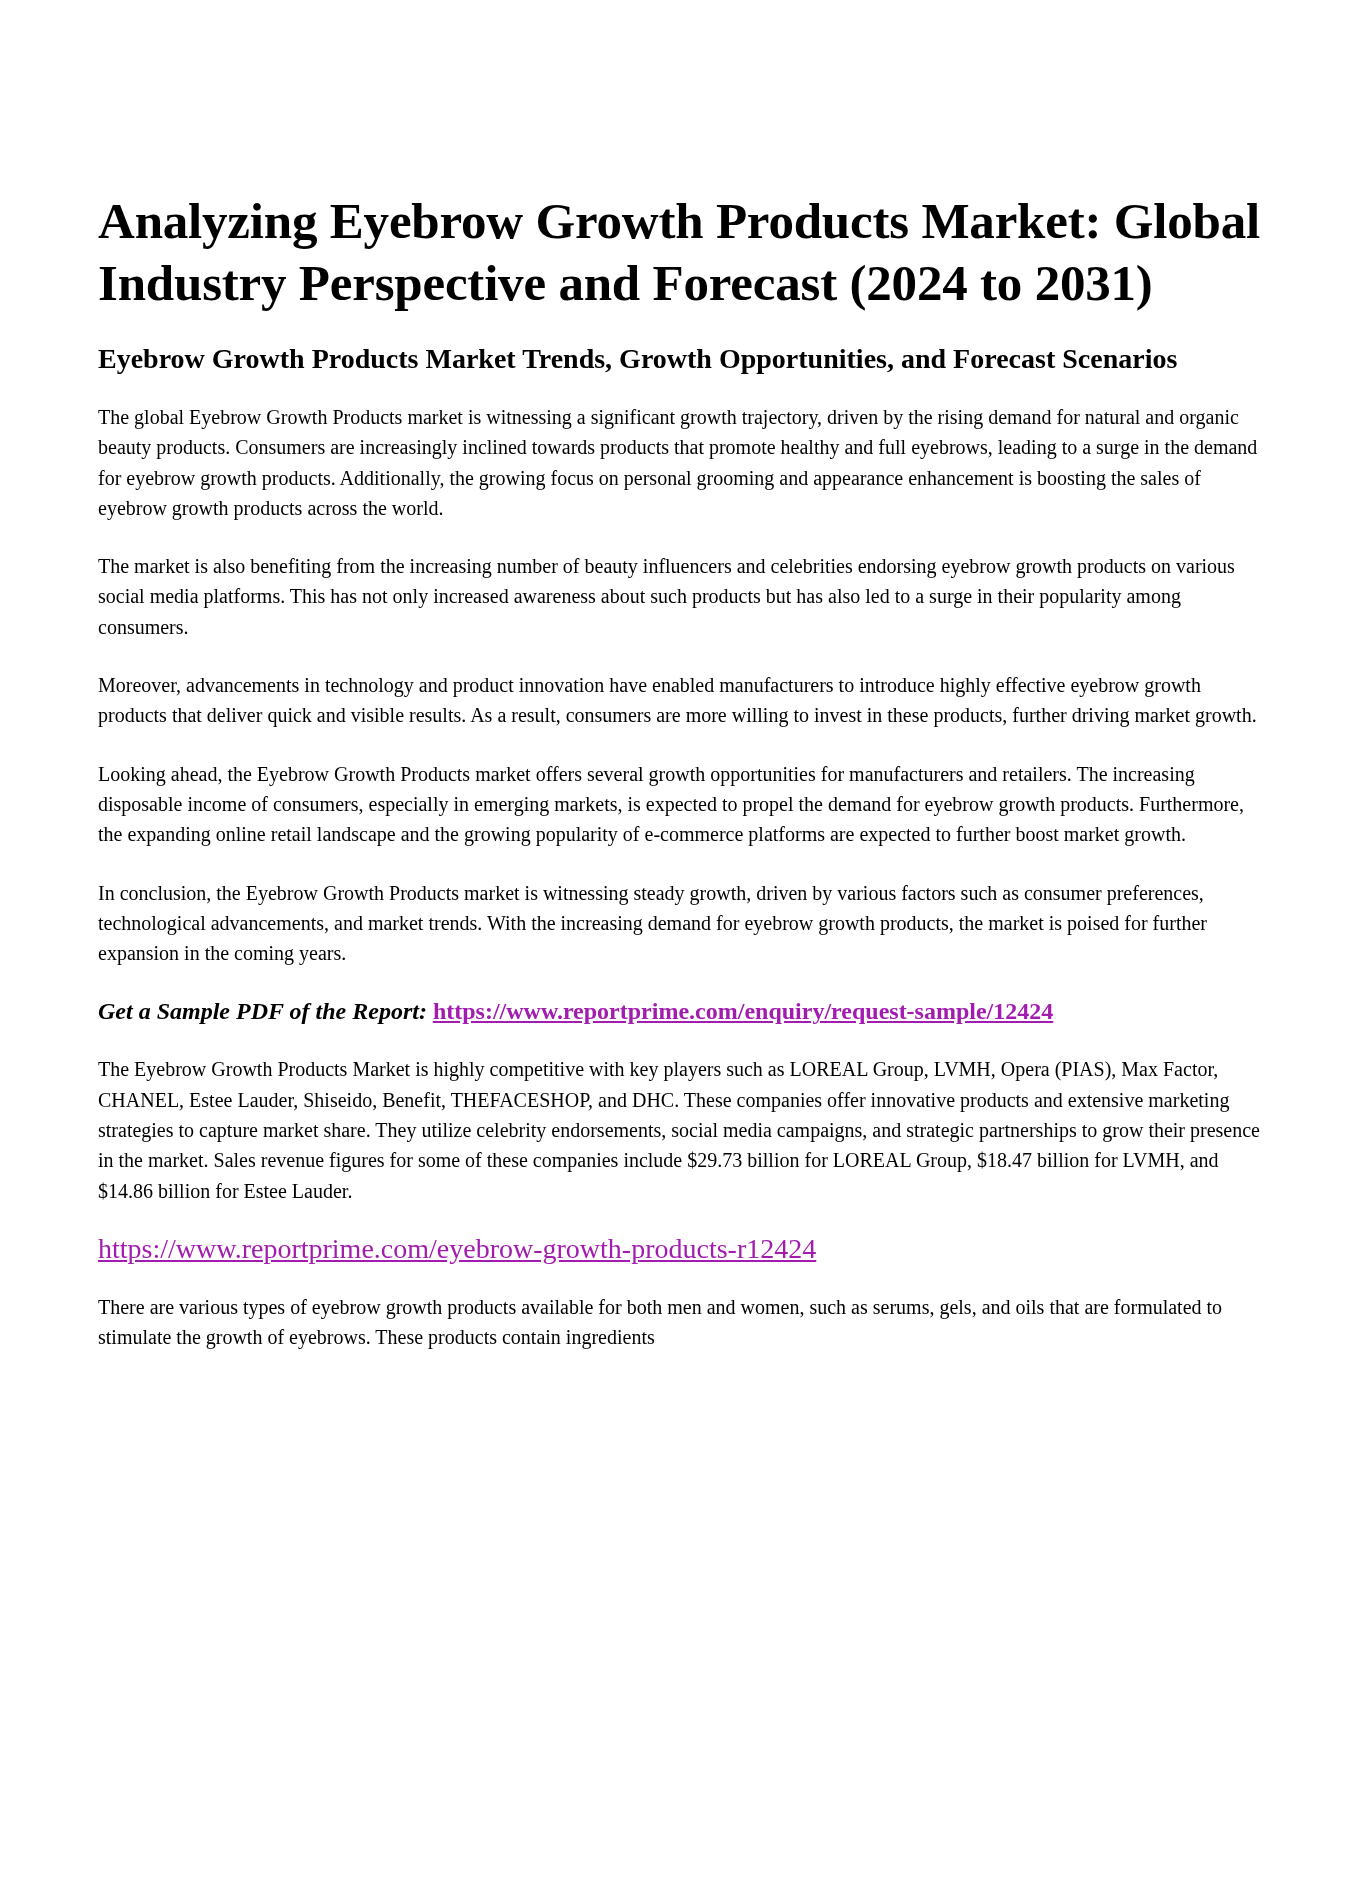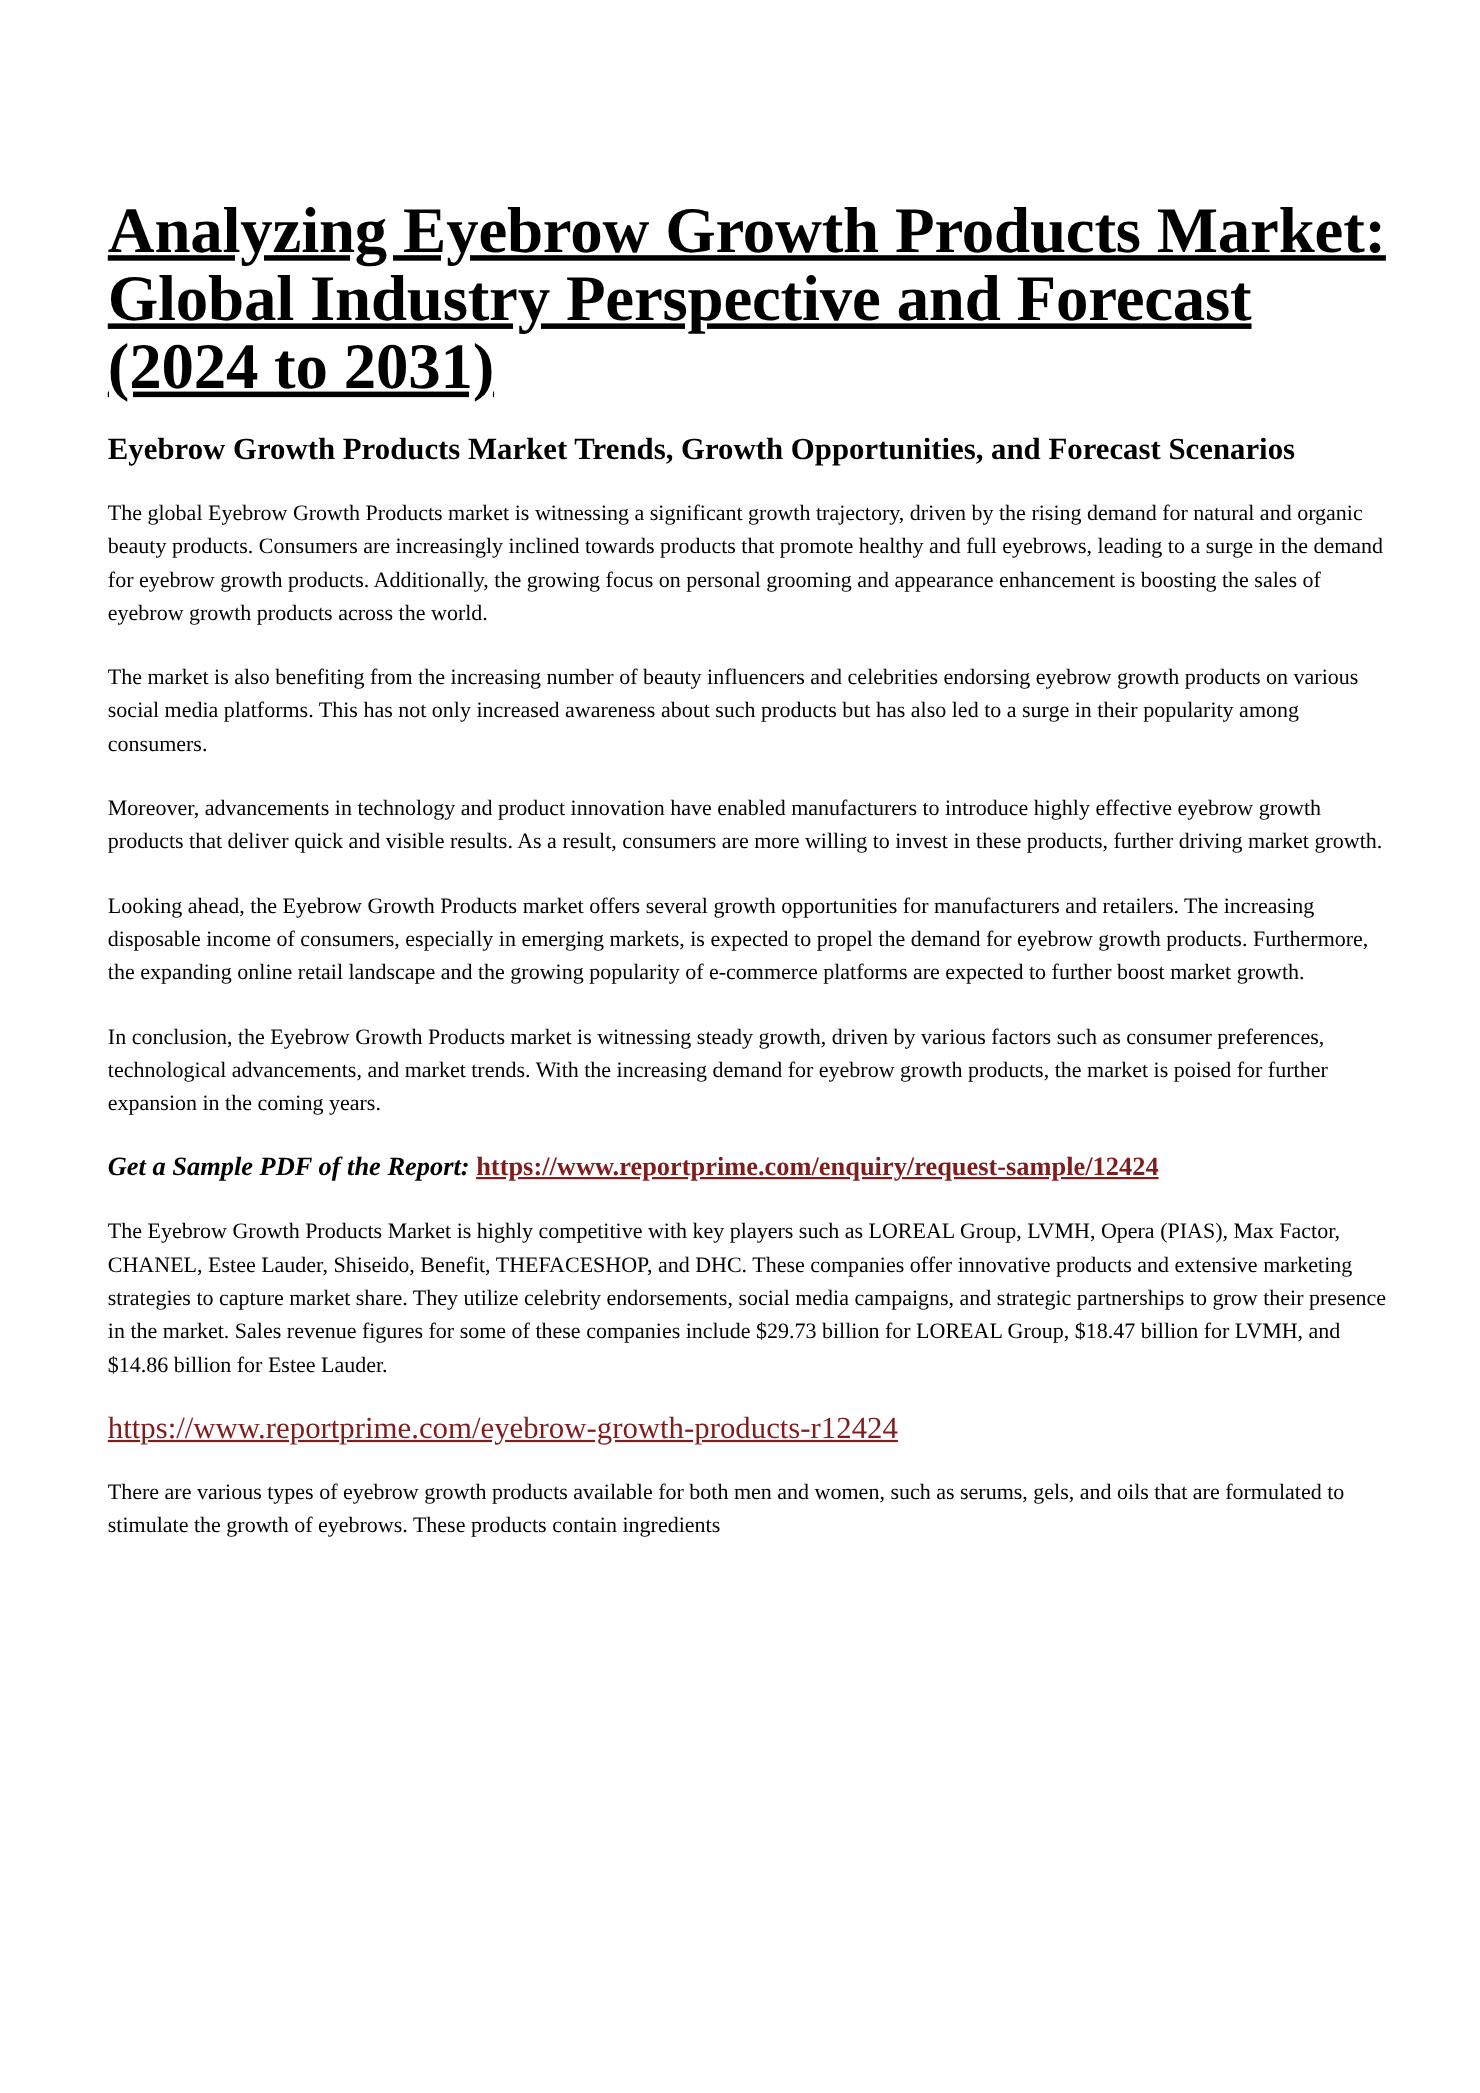--- a/index.html
+++ b/index.html
@@ -17,25 +17,24 @@
     }
     .page {
       position: absolute;
       left: 98px;
       top: 178px;
       width: 1170px;
     }
     h1.title {
       font-family: "Liberation Serif", "DejaVu Serif", serif;
       font-weight: bold;
-      font-size: 59px;
+      font-size: 51px;
       line-height: 62px;
-      margin: 0 0 30px 0;
+      margin: 12px 0 30px 0;
       letter-spacing: -0.2px;
-      text-decoration: underline;
     }
     .subhead {
       font-weight: bold;
       font-size: 28px;
       line-height: 30px;
       margin: 0 0 28px 0;
     }
     p.body {
       font-size: 20px;
       line-height: 30.3px;
@@ -44,21 +43,21 @@
     .sample-line {
       font-size: 24px;
       line-height: 30px;
       margin: 0 0 28px 0;
     }
     .sample-label {
       font-weight: bold;
       font-style: italic;
     }
     a.link {
-      color: #7f1d1d;
+      color: #a21caf;
       text-decoration: underline;
     }
     a.link.bold {
       font-weight: bold;
     }
     .plain-link-line {
       font-size: 28px;
       line-height: 30px;
       margin: 0 0 28px 0;
     }

